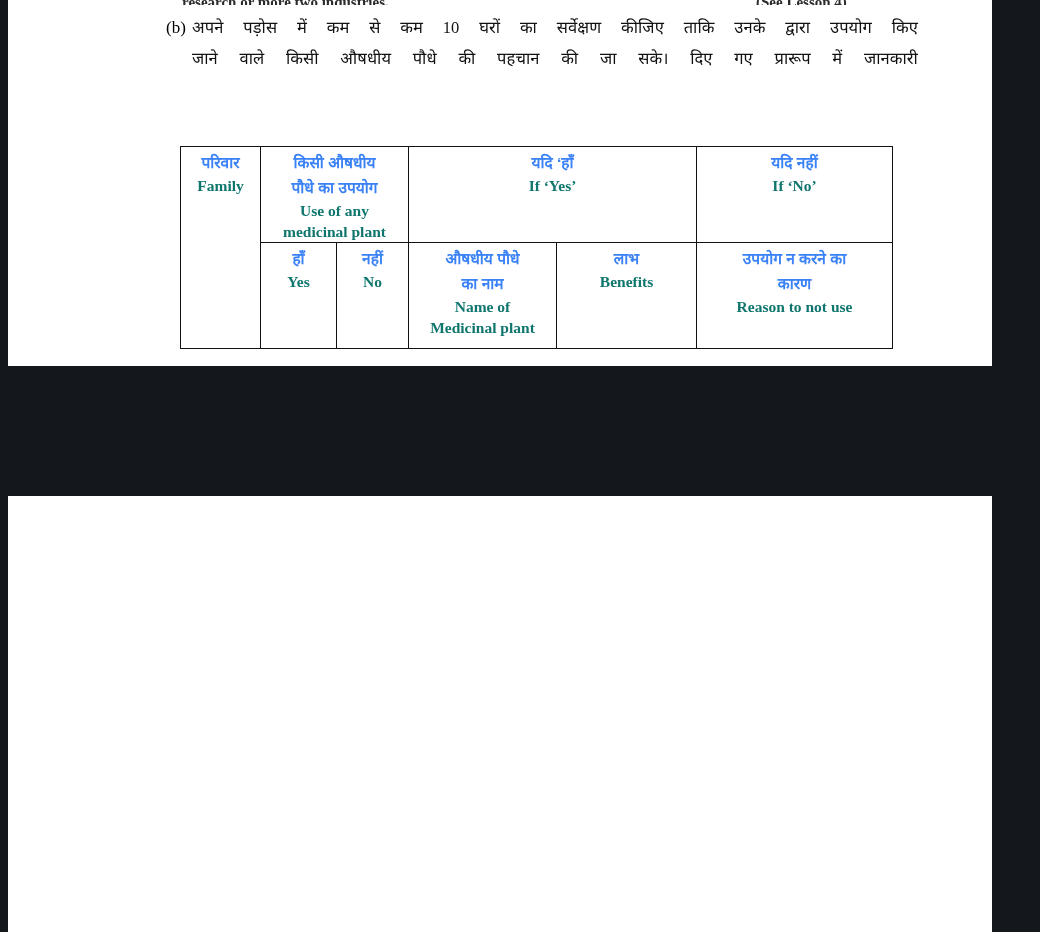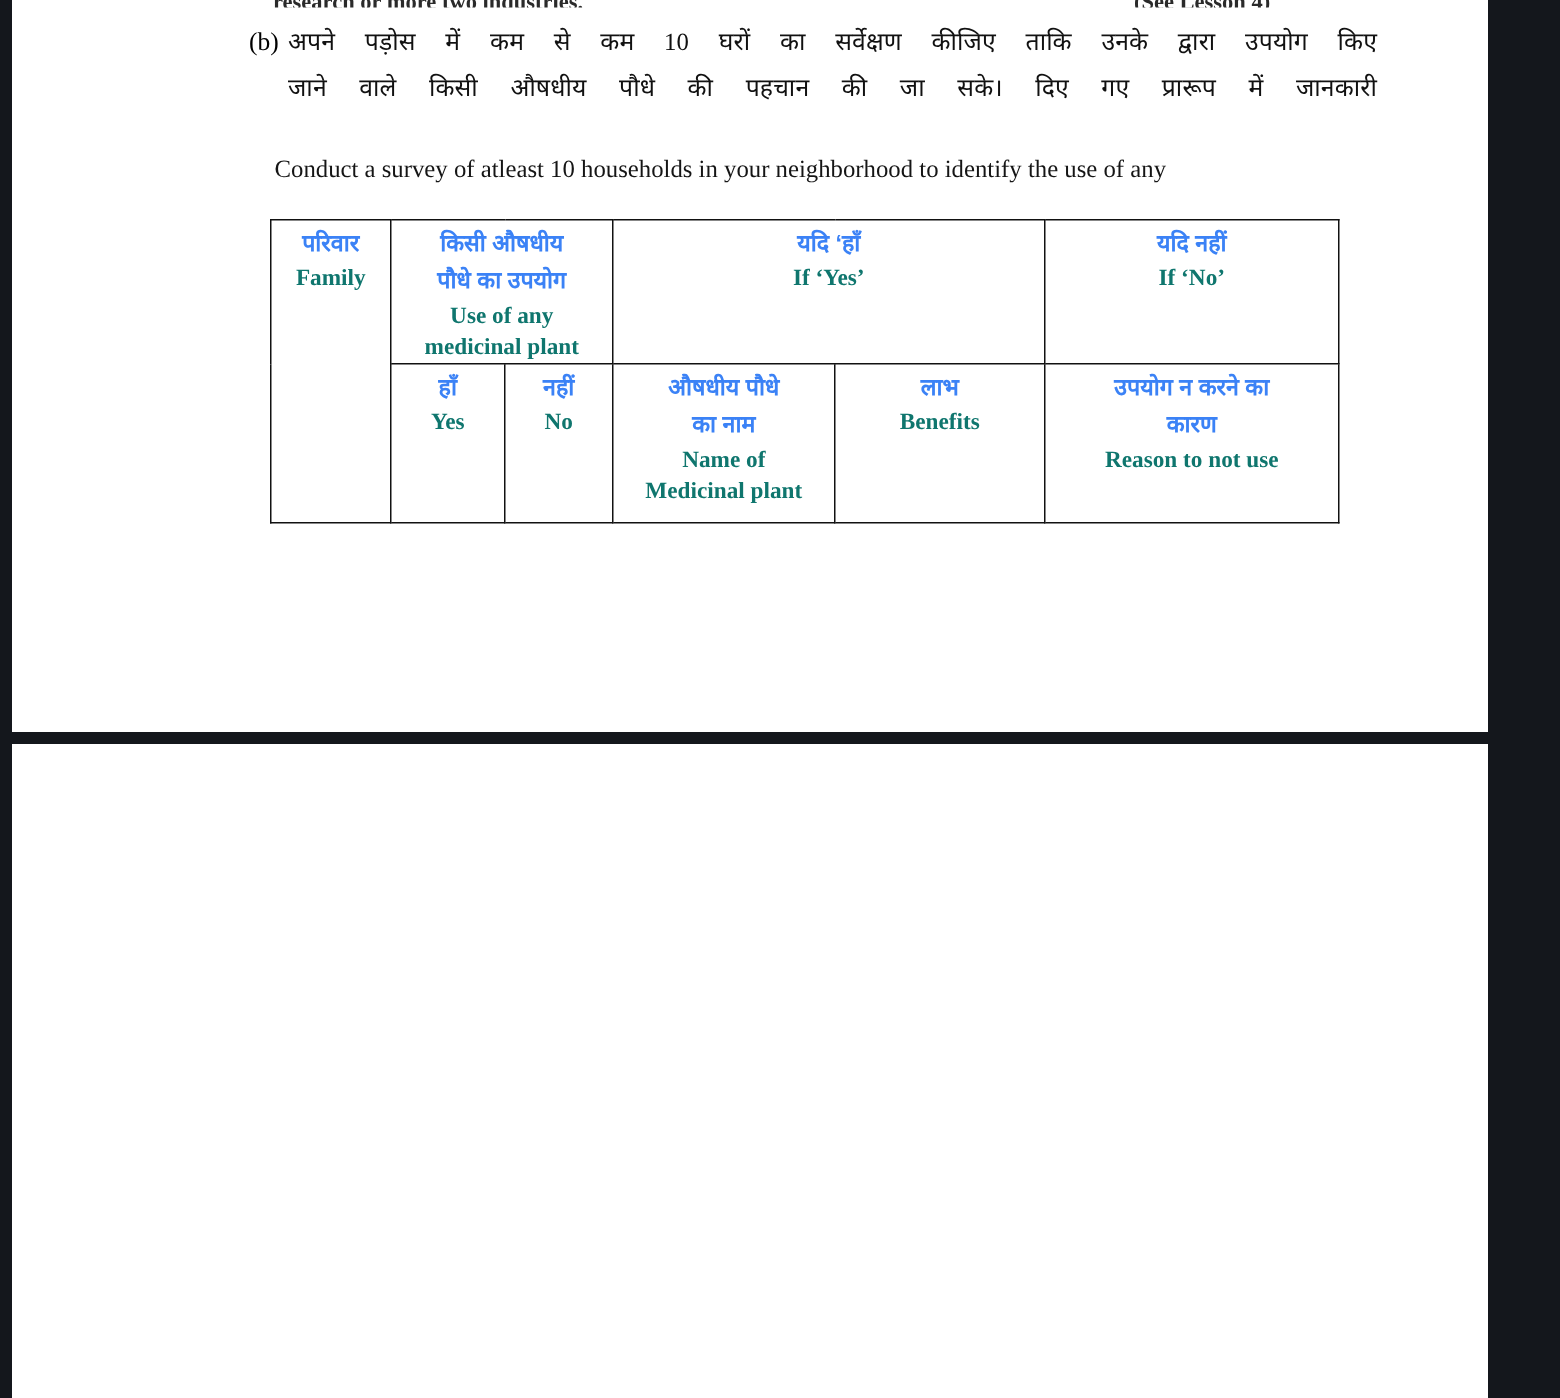--- a/index.html
+++ b/index.html
@@ -14,21 +14,21 @@
     font-family: "Liberation Serif", "DejaVu Serif", serif;
   }
 
   
   .sheet {
     position: absolute;
     background: #ffffff;
     left: 8px;
     width: 984px;
   }
-  #sheet-top    { top: 0px;   height: 488px; padding-left: 33px; }
+  #sheet-top    { top: 0px;   height: 366px; padding-left: 33px; }
   #sheet-bottom { top: 496px; height: 436px; }
 
   
   .cut-line {
     position: absolute;
     top: -4px;
     font-family: "Liberation Serif", serif;
     font-weight: bold;
     font-size: 15px;
     color: #2a2a2a;
@@ -138,21 +138,20 @@
       <span class="qlabel">(b)</span>
       <span class="hindi hindi-just">अपने पड़ोस में कम से कम 10 घरों का सर्वेक्षण कीजिए ताकि उनके द्वारा उपयोग किए</span>
     </div>
     <div class="qrow">
       <span class="qlabel"></span>
       <span class="hindi hindi-just">जाने वाले किसी औषधीय पौधे की पहचान की जा सके। दिए गए प्रारूप में जानकारी</span>
     </div>
   </div>
 
   <div class="engpara">
-    <span class="l1">Conduct a survey of atleast 10 households in your neighborhood to identify the use of any</span>
   </div>
 
   <table class="fmt" id="header-table">
     <colgroup>
       <col style="width:80px">
       <col style="width:76px">
       <col style="width:72px">
       <col style="width:148px">
       <col style="width:140px">
       <col style="width:196px">

